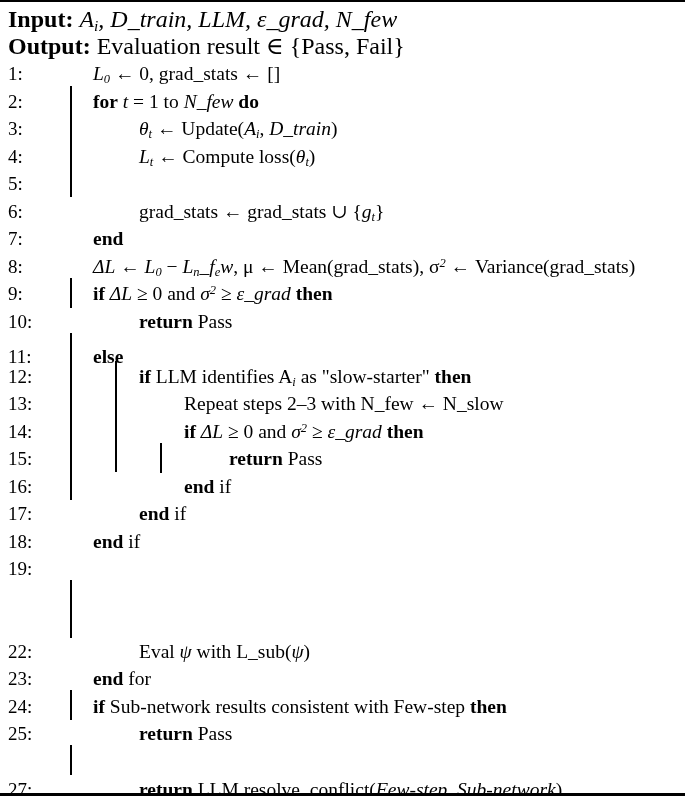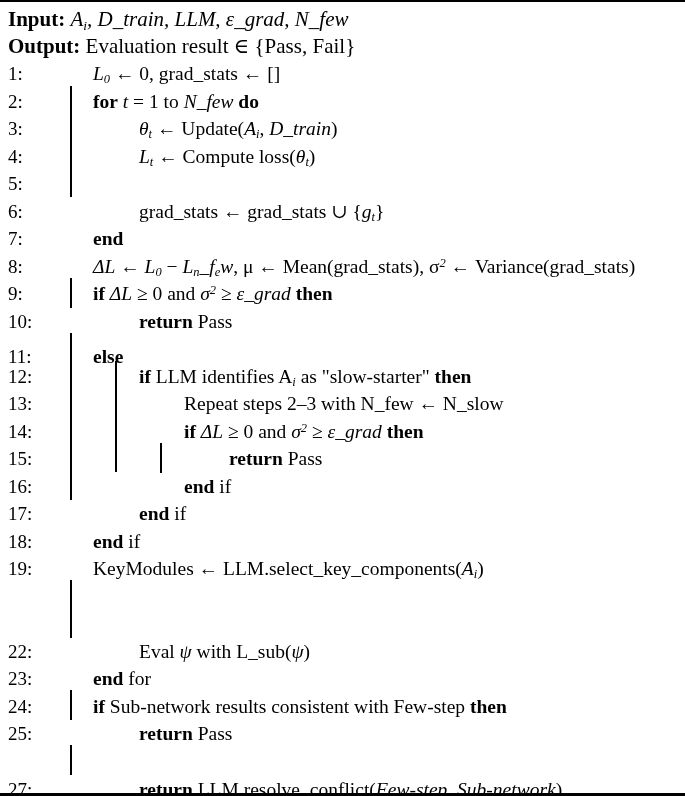--- a/index.html
+++ b/index.html
@@ -24,21 +24,21 @@
     border-bottom: 3px solid #000;
     background: #fff;
   }
 
   
   .hdr-row {
     position: absolute;
     left: 8px;
     right: 4px;
     height: 27px;
-    font-size: 21px;
+    font-size: 24px;
     line-height: 27px;
     white-space: nowrap;
   }
   .hdr-row .kw { font-weight: bold; }
 
   
   .code-row {
     position: absolute;
     left: 0;
     right: 0;
@@ -221,23 +221,20 @@
     <span class="code-text ind1"><b>end</b> if</span>
   </div>
 
   <div class="code-row" style="top:525.5px;">
     <span class="lineno">18:</span>
     <span class="code-text ind0"><b>end</b> if</span>
   </div>
 
   <div class="code-row" style="top:553px;">
     <span class="lineno">19:</span>
-    <span class="code-text ind0">
-      KeyModules ← LLM.select_key_components(<i>A<sub>i</sub></i>)
-    </span>
   </div>
 
 
 
   <div class="code-row" style="top:635.5px;">
     <span class="lineno">22:</span>
     <span class="code-text ind1">
       Eval <i>ψ</i> with L_sub(<i>ψ</i>)
     </span>
   </div>

